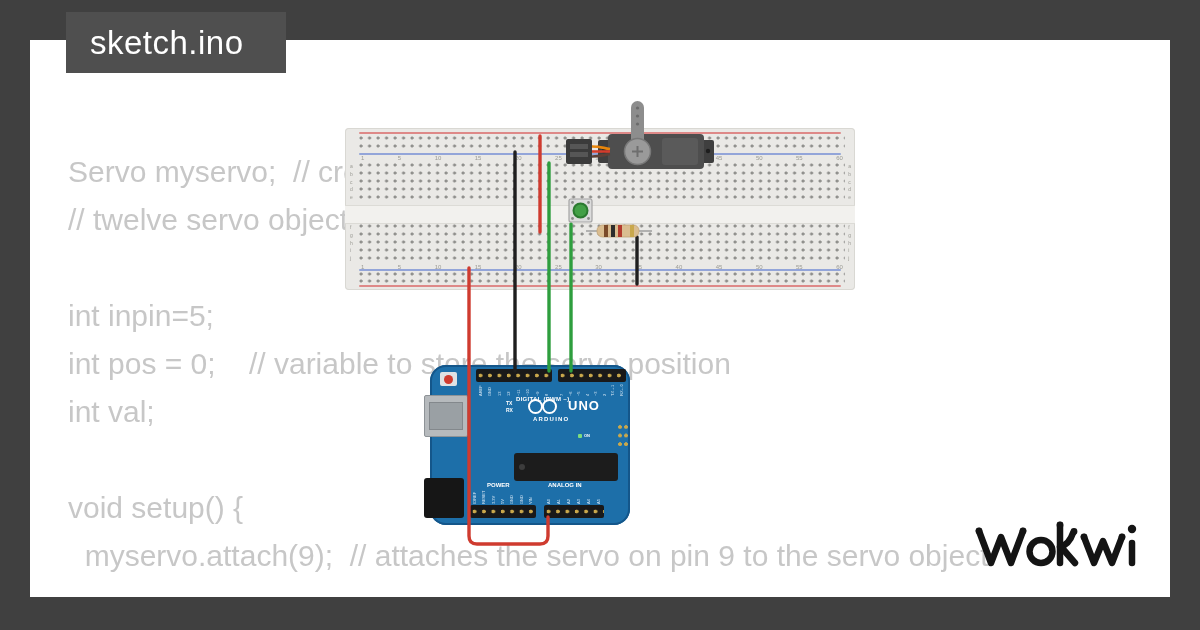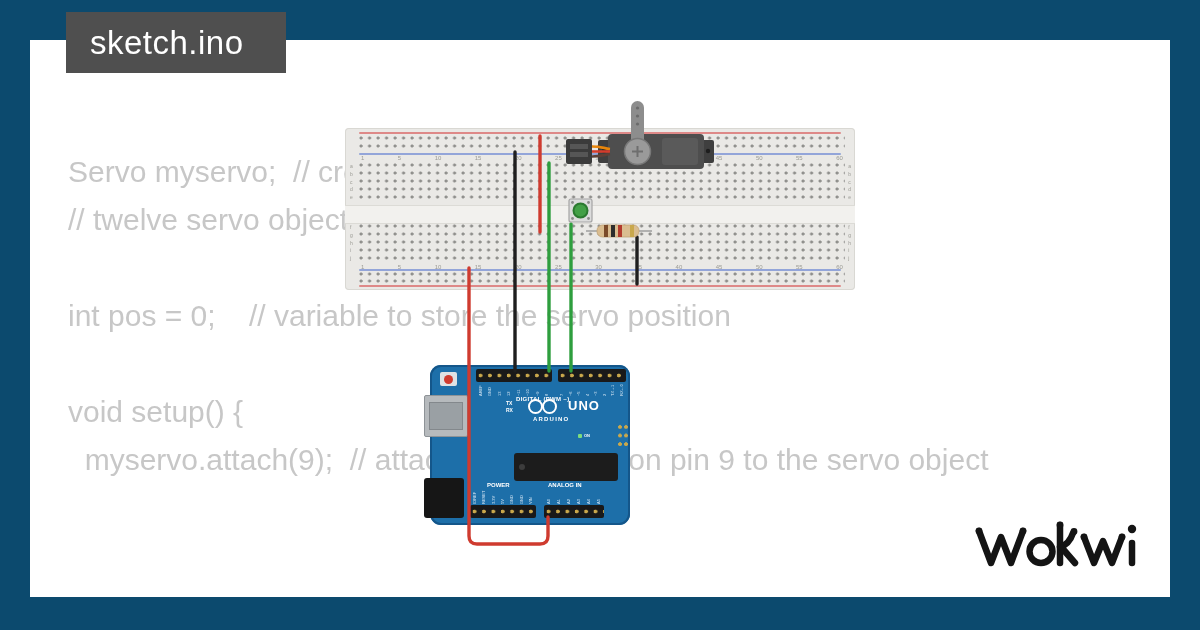--- a/index.html
+++ b/index.html
@@ -1,16 +1,16 @@
 <!DOCTYPE html>
 <html><head>
 <meta charset="utf-8">
 <style>
   html,body{margin:0;padding:0;background:#000;}
-  .stage{position:relative;width:1200px;height:630px;background:#0c4a6e;overflow:hidden;
+  .stage{position:relative;width:1200px;height:630px;background:#404040;overflow:hidden;
          font-family:"Liberation Sans",sans-serif;}
   .page{position:absolute;left:30px;top:40px;right:30px;bottom:33px;background:#ffffff;}
 
   
   .tab{position:absolute;left:66px;top:12px;width:220px;height:61px;background:#4f4f4f;
        display:flex;align-items:center;padding-left:24px;box-sizing:border-box;}
   .tab span{color:#fff;font-size:33px;letter-spacing:.5px;}
 
   
   .code{position:absolute;left:68px;top:100px;width:1100px;height:497px;overflow:hidden;
@@ -35,21 +35,21 @@
   .bb-numbers{position:absolute;left:16px;right:12px;display:flex;justify-content:space-between;
               font-size:6px;color:#9a9a94;}
   .num-top{top:27px;} .num-bottom{top:136px;}
   .bb-letters{position:absolute;display:flex;flex-direction:column;justify-content:space-between;
               font-size:5px;color:#9a9a94;line-height:1;}
   .lt-l{left:5px;top:36px;height:36px;} .lt-r{right:4px;top:36px;height:36px;}
   .lb-l{left:5px;top:97px;height:36px;} .lb-r{right:4px;top:97px;height:36px;}
 
   
   .arduino{position:absolute;left:430px;top:365px;width:200px;height:160px;background:#1d6fa9;
-           border-radius:11px;box-shadow:0 0 0 2px #14568a inset;}
+           border-radius:16px;box-shadow:0 0 0 2px #14568a inset;}
   .usb{position:absolute;left:-6px;top:30px;width:44px;height:42px;background:#b6babd;
        border:1px solid #8e9397;border-radius:2px;box-sizing:border-box;}
   .usb-inner{margin:6px 4px;height:26px;background:#9aa0a4;border:1px solid #83888c;}
   .jack{position:absolute;left:-6px;top:113px;width:40px;height:40px;background:#161616;border-radius:3px;}
   .reset{position:absolute;left:10px;top:7px;width:17px;height:14px;background:#dfe2e4;border-radius:2px;
          display:flex;align-items:center;justify-content:center;}
   .reset-cap{width:9px;height:9px;border-radius:50%;background:#cf3b2f;display:block;}
   .hdr{position:absolute;height:13px;background:#191919;border-radius:2px;
        background-image:radial-gradient(circle at 4.5px 6.5px,#c9a84c 1.6px,transparent 2.2px);
        background-size:9.4px 13px;}
@@ -96,21 +96,23 @@
 
   <div class="tab">
     <span>sketch.ino</span>
   </div>
 
   <div class="code">
     <div class="code-line"></div>
     <div class="code-line">Servo myservo;  // create servo object to control a servo</div>
     <div class="code-line">// twelve servo objects can be created on most boards</div>
     <div class="code-line"></div>
+    <div class="code-line">int inpin=5;</div>
     <div class="code-line">int pos = 0;    // variable to store the servo position</div>
+    <div class="code-line">int val;</div>
     <div class="code-line"></div>
     <div class="code-line">void setup() {</div>
     <div class="code-line">  myservo.attach(9);  // attaches the servo on pin 9 to the servo object</div>
   </div>
 
   <div class="breadboard">
     <div class="rail-line rail-red rl-t"></div>
     <div class="bb-dots rail-top"></div>
     <div class="rail-line rail-blue bl-t"></div>
     <div class="bb-numbers num-top">

